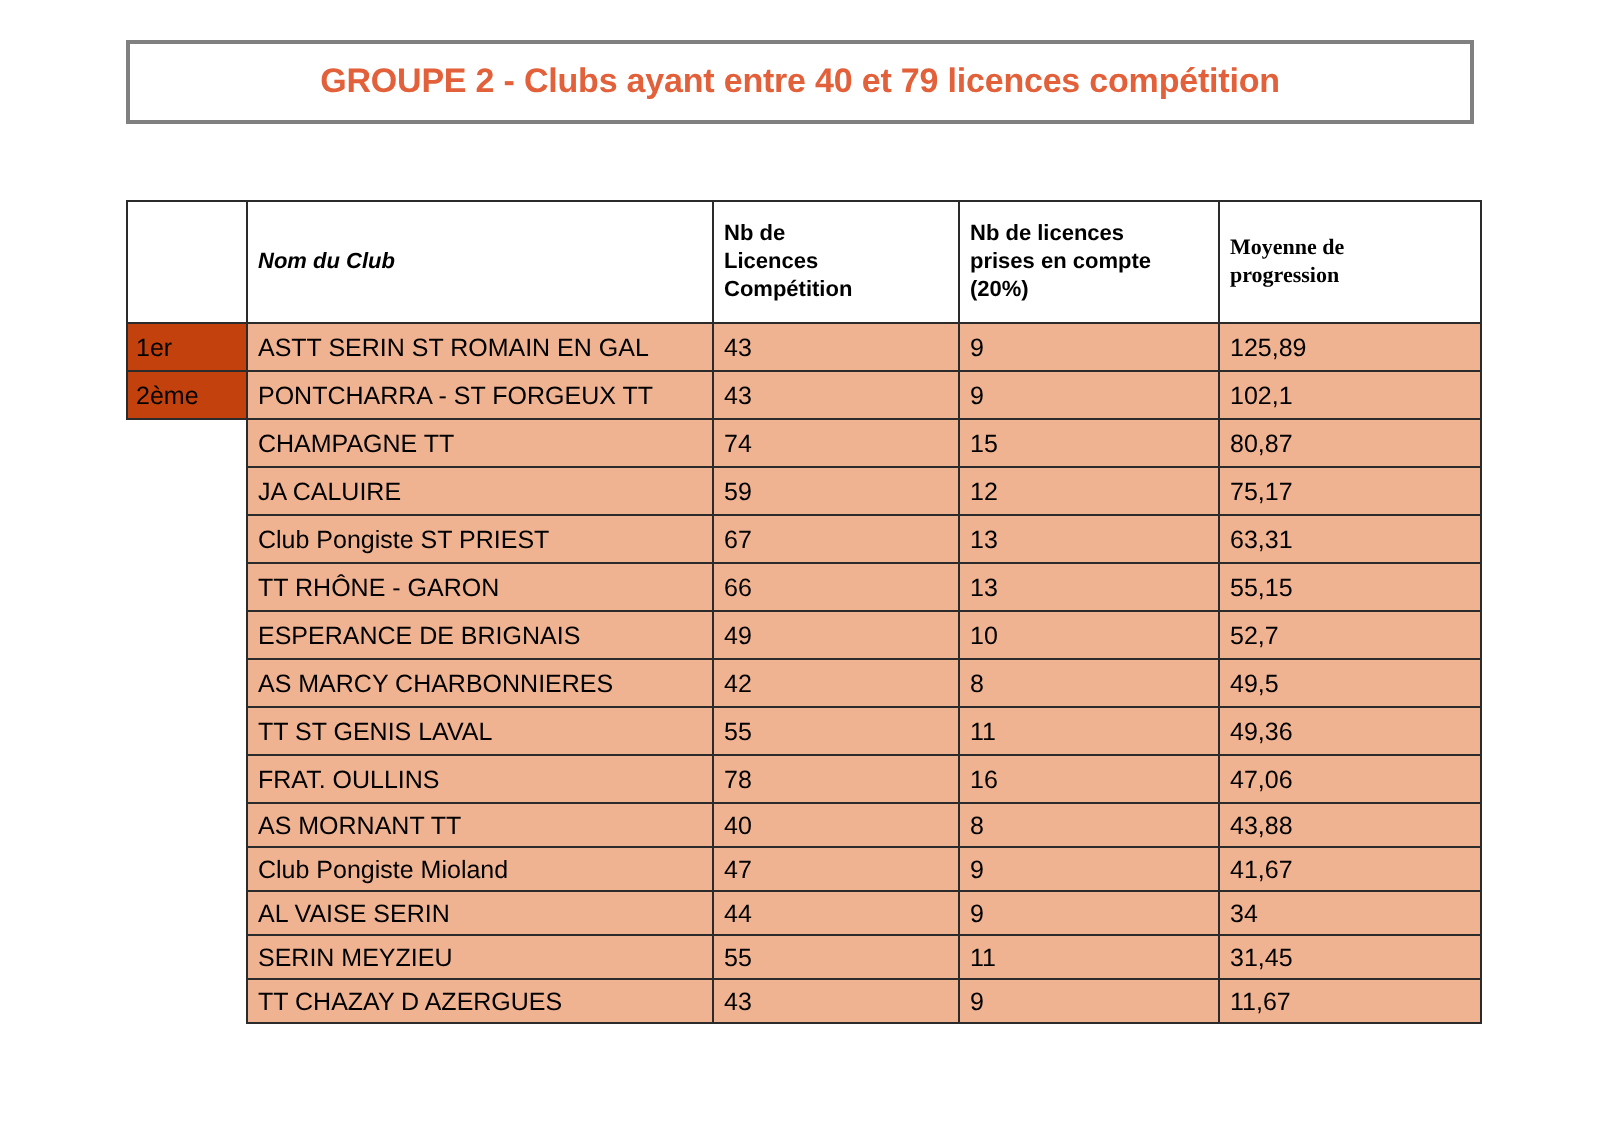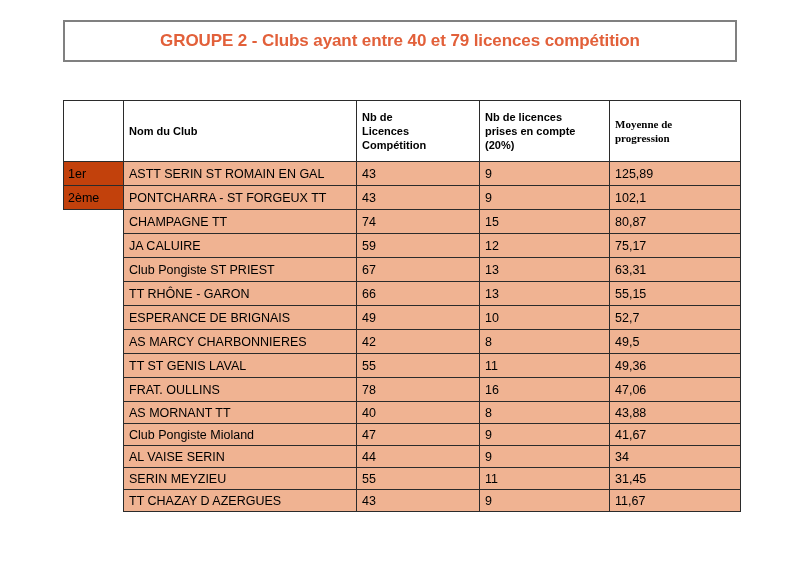--- a/index.html
+++ b/index.html
@@ -76,20 +76,21 @@
     font-size: 11px;
     line-height: 14px;
   }
   th.h-rank {
     border: 1px solid #2b2b2b;
   }
   th.h-club {
     text-align: left;
     font-weight: bold;
     padding-left: 6px;
+    font-style: italic;
   }
   th.h-center {
     text-align: center;
     padding-left: 0;
   }
   th.h-moy {
     text-align: left;
     padding-left: 8px;
     font-family: Liberation Serif, serif;
   }

